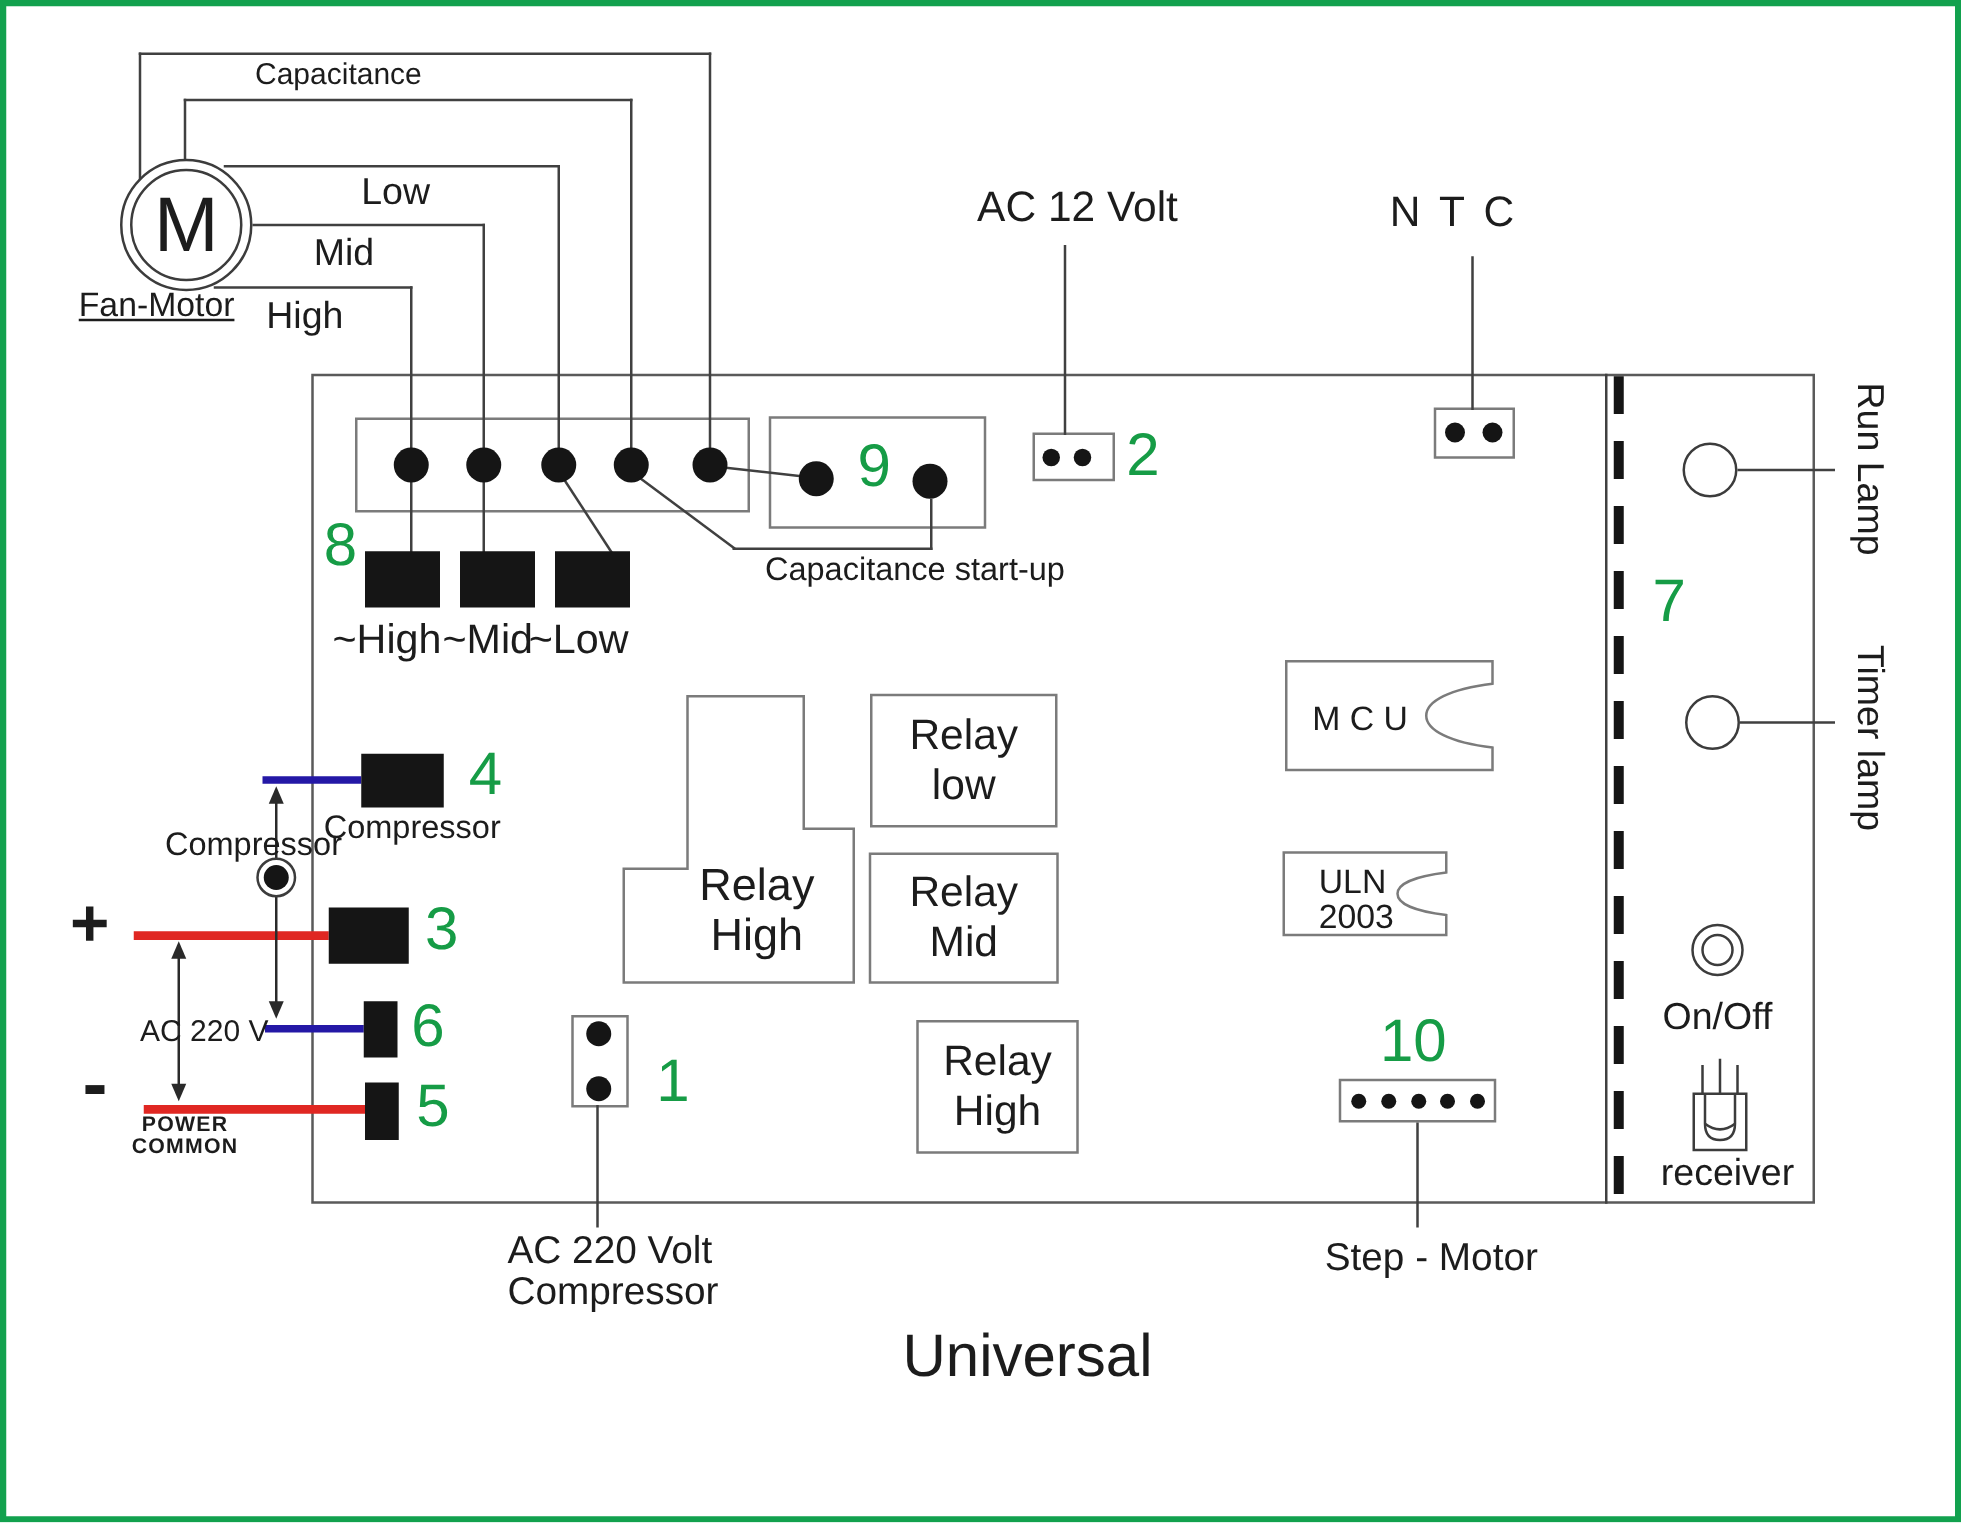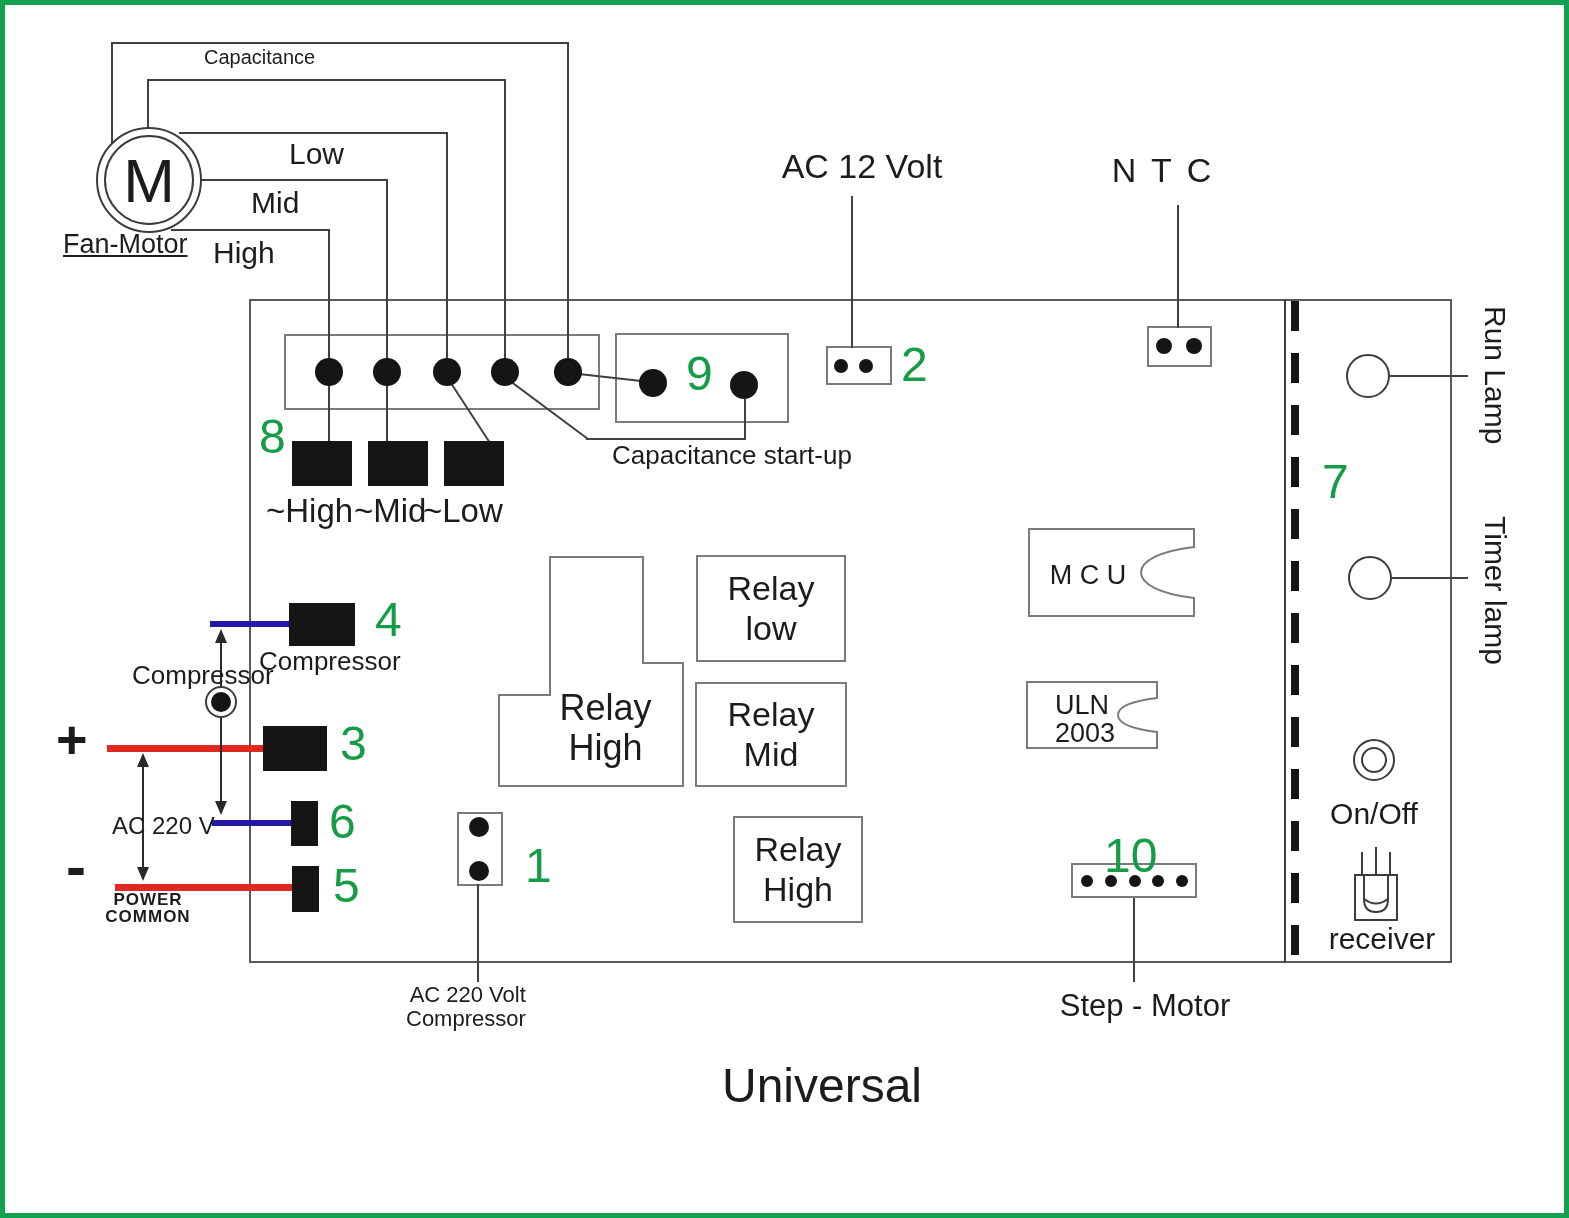--- a/index.html
+++ b/index.html
@@ -123,21 +123,21 @@
 
   <div class="blk" style="left:292px;top:441px;width:60px;height:45px;"></div>
   <div class="blk" style="left:368px;top:441px;width:60px;height:45px;"></div>
   <div class="blk" style="left:444px;top:441px;width:60px;height:45px;"></div>
   <div class="blk" style="left:289px;top:603px;width:66px;height:43px;"></div>
   <div class="blk" style="left:263px;top:726px;width:64px;height:45px;"></div>
   <div class="blk" style="left:291px;top:801px;width:27px;height:45px;"></div>
   <div class="blk" style="left:292px;top:866px;width:27px;height:46px;"></div>
 
   <div class="t" style="left:63px;top:229px;font-size:27px;text-decoration:underline;">Fan-Motor</div>
-  <div class="t" style="left:204px;top:46px;font-size:20px;">Capacitance</div>
+  <div class="t" style="left:204px;top:46px;font-size:24px;">Capacitance</div>
   <div class="t" style="left:289px;top:137px;font-size:30px;">Low</div>
   <div class="t" style="left:251px;top:186px;font-size:30px;">Mid</div>
   <div class="t" style="left:213px;top:236px;font-size:30px;">High</div>
 
   <div class="g" style="left:259px;top:409px;">8</div>
   <div class="t" style="left:266px;top:492px;font-size:33px;text-align:right;">~High</div>
   <div class="t" style="left:354px;top:492px;font-size:33px;">~Mid</div>
   <div class="t" style="left:423px;top:492px;font-size:33px;">~Low</div>
 
   <div class="g" style="left:686px;top:346px;">9</div>
@@ -155,26 +155,26 @@
   <div class="g" style="left:329px;top:794px;">6</div>
   <div class="t" style="left:66px;top:832px;font-size:60px;font-weight:bold;">-</div>
   <div class="g" style="left:333px;top:858px;">5</div>
   <div class="t" style="left:112px;top:812px;font-size:24px;font-weight:normal;">AC 220 V</div>
   <div class="t" style="left:96px;top:891px;width:104px;font-size:17px;font-weight:bold;text-align:center;letter-spacing:1px;line-height:1.0;">
     <div>POWER</div>
     <div>COMMON</div>
   </div>
 
   <div class="g" style="left:525px;top:838px;">1</div>
-  <div class="t" style="left:406px;top:983px;font-size:22px;line-height:1.08;text-align:right;">
+  <div class="t" style="left:406px;top:983px;font-size:31px;line-height:1.08;">
     <div>AC 220 Volt</div>
     <div>Compressor</div>
   </div>
 
-  <div class="g" style="left:1104px;top:828px;">10</div>
+  <div class="g" style="left:1104px;top:806px;">10</div>
   <div class="t" style="left:1020px;top:988px;width:250px;font-size:31px;text-align:center;">Step - Motor</div>
 
   <div class="t ctr" style="left:1033px;top:560px;width:110px;font-size:27px;">M C U</div>
   <div class="t" style="left:1055px;top:691px;font-size:27px;line-height:1.05;">
     <div>ULN</div>
     <div>2003</div>
   </div>
 
   <div class="t ctr" style="left:508px;top:688px;width:195px;font-size:36px;line-height:1.1;flex-direction:column;">
     <div>Relay</div>

